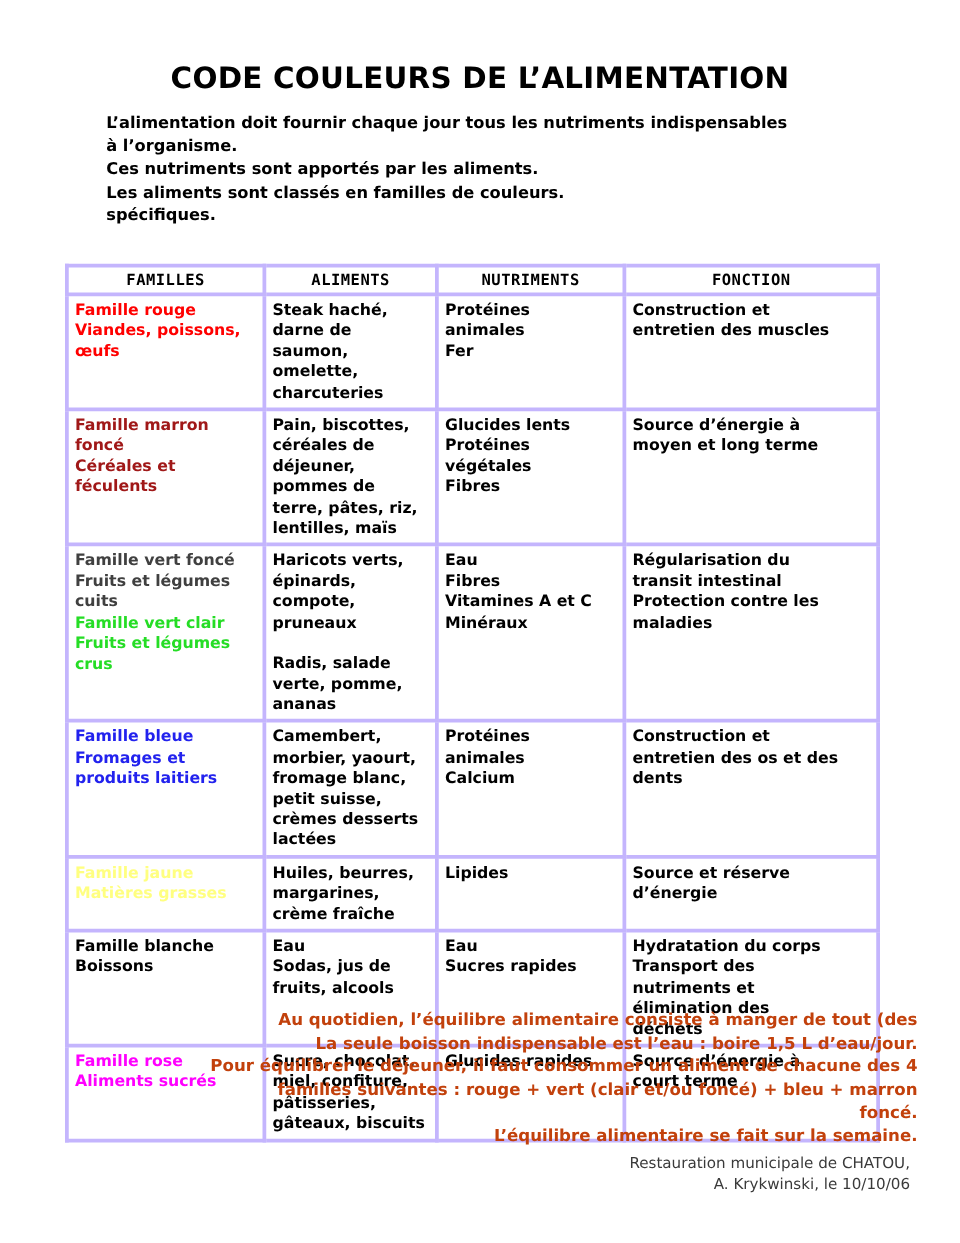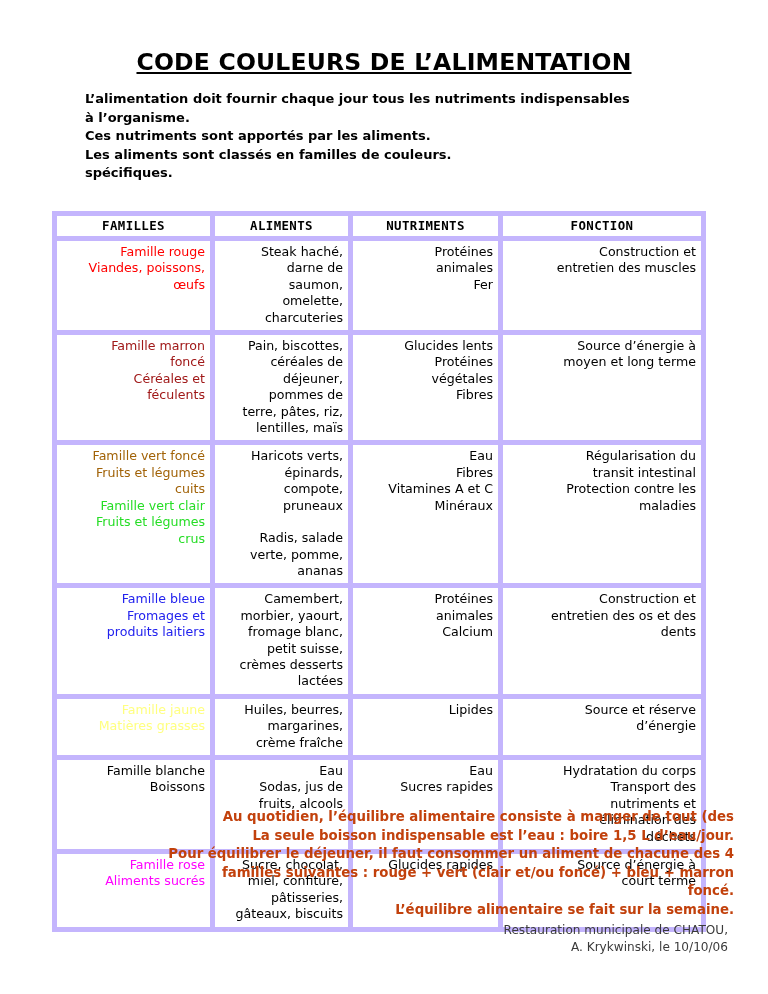--- a/index.html
+++ b/index.html
@@ -27,21 +27,20 @@
     position: absolute;
     left: 0;
     top: 48px;
     width: 768px;
     text-align: center;
     font-size: 23.5px;
     font-weight: bold;
     letter-spacing: 0.2px;
     color: #000;
     white-space: nowrap;
-    text-decoration: underline;
   }
 
   
   .intro {
     position: absolute;
     left: 40px;
     top: 90px;
     width: 676px;
     font-size: 13px;
     font-weight: bold;
@@ -63,47 +62,46 @@
     width: 649px;
     table-layout: fixed;
   }
   table.matrix col.c1 { width: 158px; }
   table.matrix col.c2 { width: 138px; }
   table.matrix col.c3 { width: 150px; }
   table.matrix col.c4 { width: 203px; }
 
   table.matrix th,
   table.matrix td {
-    border: 5px solid #c4b5fd;
+    border: 3px solid #c4b5fd;
     vertical-align: top;
     padding: 3px 5px 4px 5px;
   }
   table.matrix th {
     text-align: center;
     font-family: "DejaVu Sans Mono", "Liberation Mono", monospace;
     font-size: 12.4px;
     font-weight: bold;
     letter-spacing: 0.4px;
     padding-top: 2px;
     padding-bottom: 2px;
     height: 16px;
   }
   table.matrix td {
     font-size: 12.6px;
-    font-weight: normal;
+    font-weight: bold;
     line-height: 16.4px;
-    text-align: right;
   }
   .cell-lines > span { display: block; }
   .cell-lines > span.gap { height: 16px; }
 
   
   .fam-red        { color: #FF0000; }
   .fam-maroon     { color: #A01818; }
-  .fam-darkgreen  { color: #a16207; }
+  .fam-darkgreen  { color: #404040; }
   .fam-lightgreen { color: #25DD25; }
   .fam-blue       { color: #2222EE; }
   .fam-yellow     { color: #FFFF80; }
   .fam-white      { color: #000000; }
   .fam-pink       { color: #FF00FF; }
 
   
   .closing {
     position: absolute;
     left: 54px;

